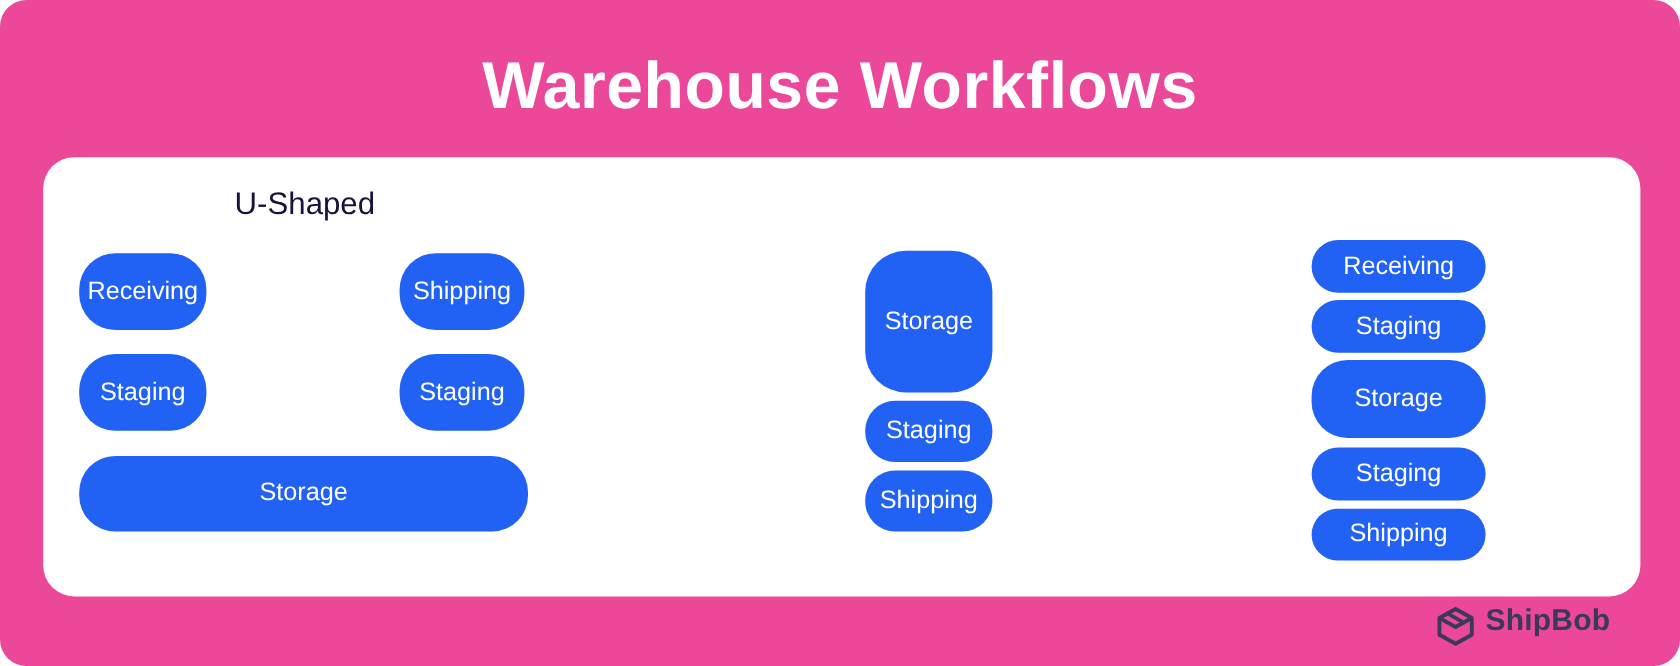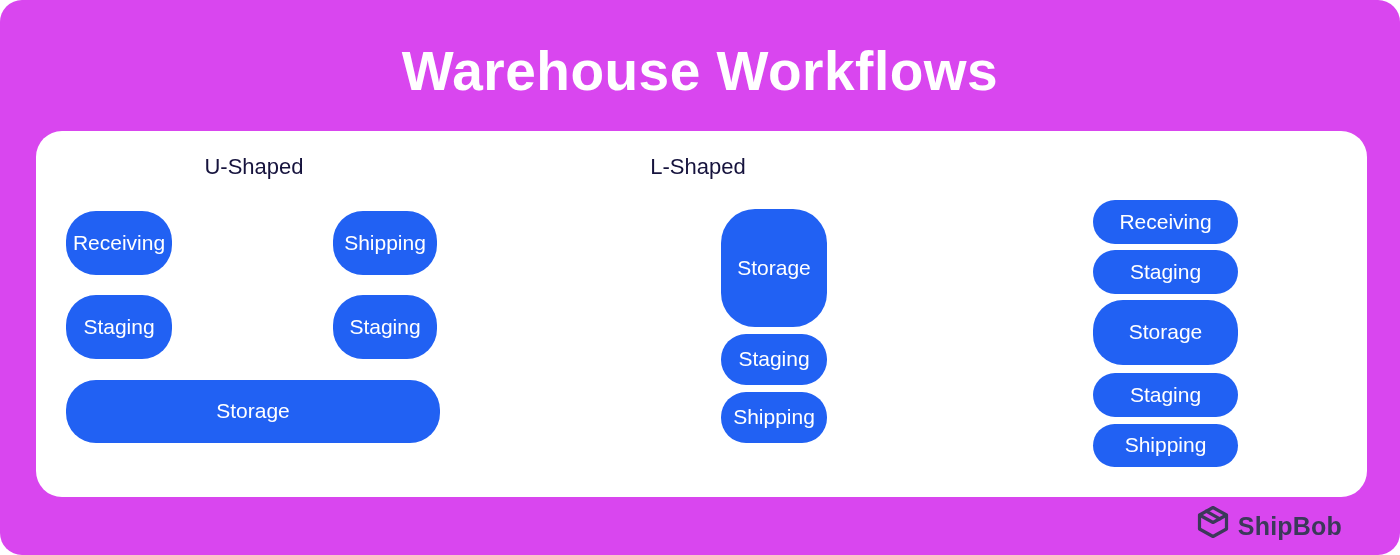--- a/index.html
+++ b/index.html
@@ -1,20 +1,20 @@
 <!DOCTYPE html>
 <html><head>
 <meta charset="utf-8">
 <style>
   html,body{margin:0;padding:0;background:#ffffff;}
   body{font-family:"Liberation Sans", sans-serif;}
   .frame{
     position:relative;
     width:1400px;height:555px;
-    background:#d946ef;
+    background:#ec4899;
     border-radius:22px;
     overflow:hidden;
   }
   .main-title{
     position:absolute;
     left:0;top:44px;width:100%;
     margin:0;
     text-align:center;
     color:#ffffff;
     font-size:55px;
@@ -28,21 +28,21 @@
     width:1331px;height:366px;
     background:#ffffff;
     border-radius:26px;
   }
   .section-title{
     position:absolute;
     top:25px;
     transform:translateX(-50%);
     margin:0;
     color:#16133d;
-    font-size:22px;
+    font-size:26px;
     font-weight:500;
     line-height:1;
     white-space:nowrap;
   }
   .st-u{left:218px;}
   .st-l{left:662px;}
   .st-i{left:1130px;}
   .bx{
     position:absolute;
     background:#2161f3;
@@ -71,21 +71,21 @@
   .i-staging1{left:1057px;top:119px;width:145px;height:44px;border-radius:22px;}
   .i-storage{left:1057px;top:169px;width:145px;height:65px;border-radius:30px;}
   .i-staging2{left:1057px;top:242px;width:145px;height:44px;border-radius:22px;}
   .i-shipping{left:1057px;top:293px;width:145px;height:43px;border-radius:22px;}
   
   .brand{
     position:absolute;
     top:505px;
     right:58px;
     display:flex;
-    align-items:flex-end;
+    align-items:flex-start;
     gap:8px;
     color:#3b3959;
   }
   .brand-text{
     font-size:25px;
     font-weight:700;
     letter-spacing:0.2px;
     line-height:1;
   }
 </style>
@@ -98,21 +98,20 @@
 
   <div class="card">
 
     <h2 class="section-title st-u">U-Shaped</h2>
     <div class="bx u-receiving">Receiving</div>
     <div class="bx u-shipping">Shipping</div>
     <div class="bx u-staging-l">Staging</div>
     <div class="bx u-staging-r">Staging</div>
     <div class="bx u-storage">Storage</div>
 
-    <h2 class="section-title st-l">L-Shaped</h2>
     <div class="bx l-storage">Storage</div>
     <div class="bx l-staging">Staging</div>
     <div class="bx l-shipping">Shipping</div>
 
     <div class="bx i-receiving">Receiving</div>
     <div class="bx i-staging1">Staging</div>
     <div class="bx i-storage">Storage</div>
     <div class="bx i-staging2">Staging</div>
     <div class="bx i-shipping">Shipping</div>
 

